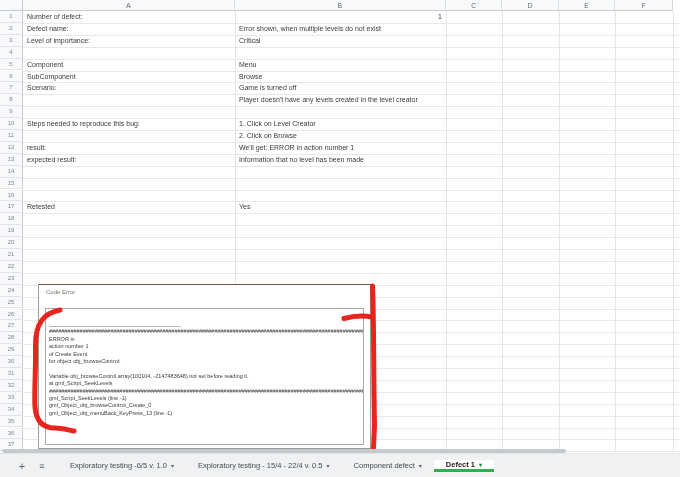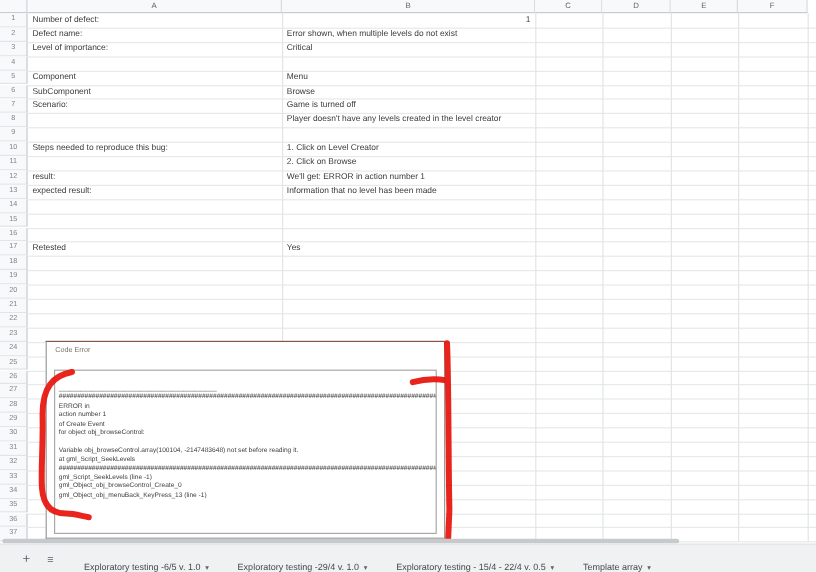--- a/index.html
+++ b/index.html
@@ -195,33 +195,33 @@
 
   <div class="hscroll"></div>
 
   <div class="tabbar">
     <div class="bar-btn">
       <span>+</span>
     </div>
     <div class="bar-btn list">
       <span>≡</span>
     </div>
-    <div id="tabs-holder" style="display:flex;align-items:flex-end;margin-left:8px;">
+    <div id="tabs-holder" style="display:flex;align-items:center;margin-left:8px;">
         <div class="sheet-tab">
           <span>Exploratory testing -6/5 v. 1.0</span>
           <span class="chev">▾</span>
         </div>
         <div class="sheet-tab">
-          <span>Exploratory testing -29/4 v. 1.0</span>
+          <span>Exploratory testing - 15/4 - 22/4 v. 0.5</span>
           <span class="chev">▾</span>
         </div>
         <div class="sheet-tab">
-          <span>Exploratory testing - 15/4 - 22/4 v. 0.5</span>
-          <span class="chev">▾</span>
-        </div>
-        <div class="sheet-tab">
-          <span>Template array</span>
+          <span>Component defect</span>
+          <span class="chev">▾</span>
+        </div>
+        <div class="sheet-tab active" style="border-bottom-color: rgb(43, 178, 76);">
+          <span>Defect 1</span>
           <span class="chev">▾</span>
         </div>
       </div>
   </div>
 
 </div>
 
 </body></html>

